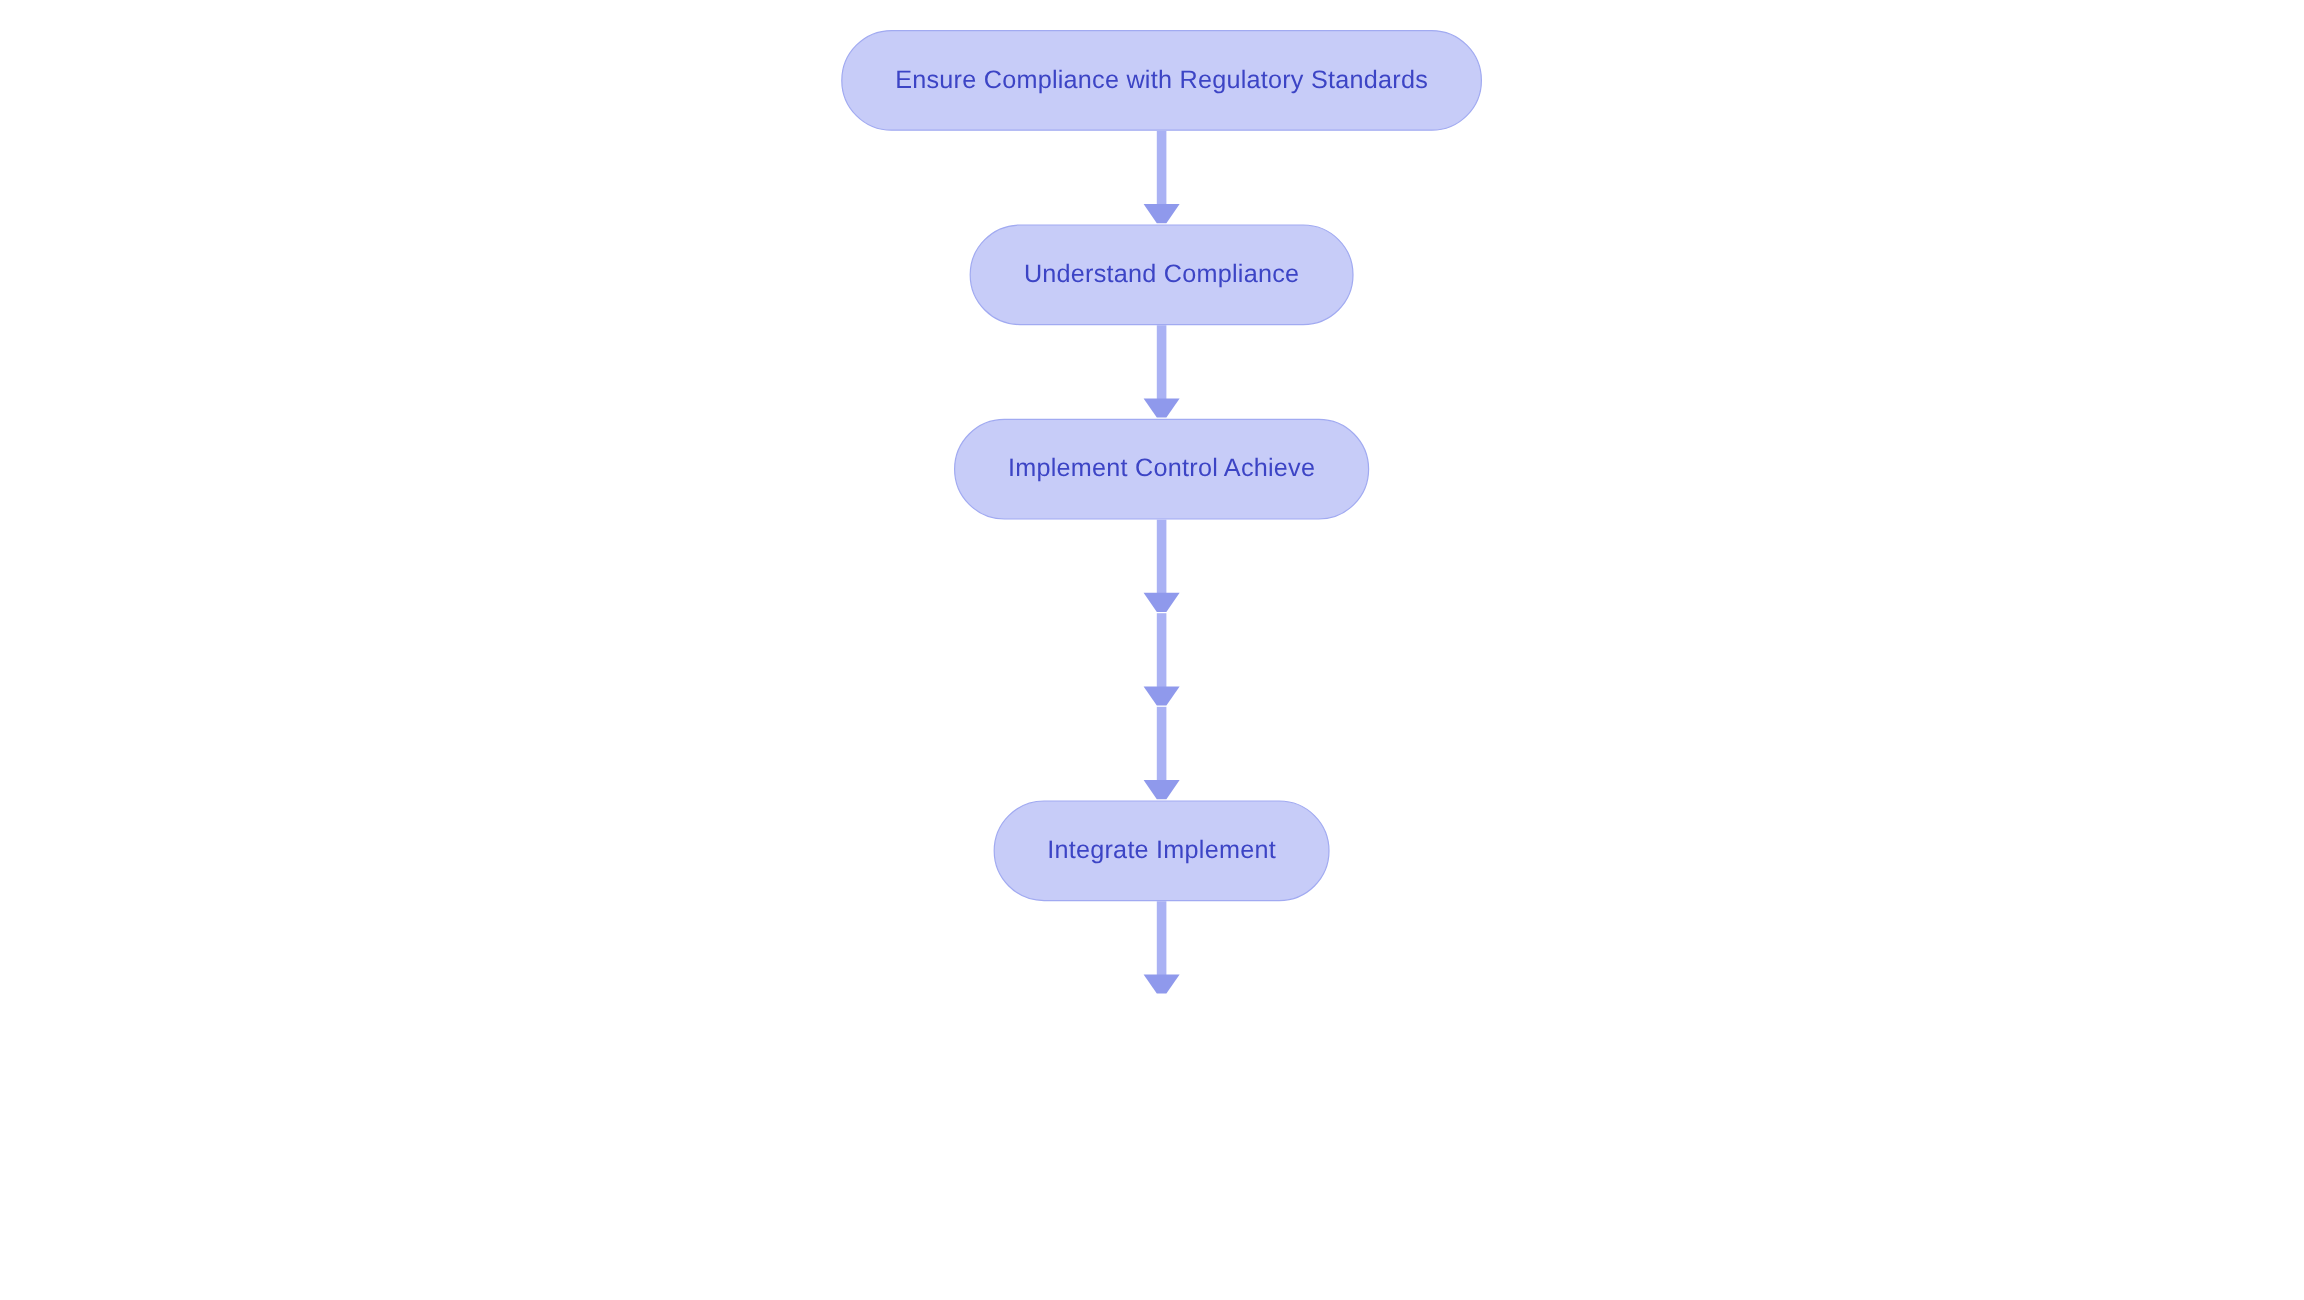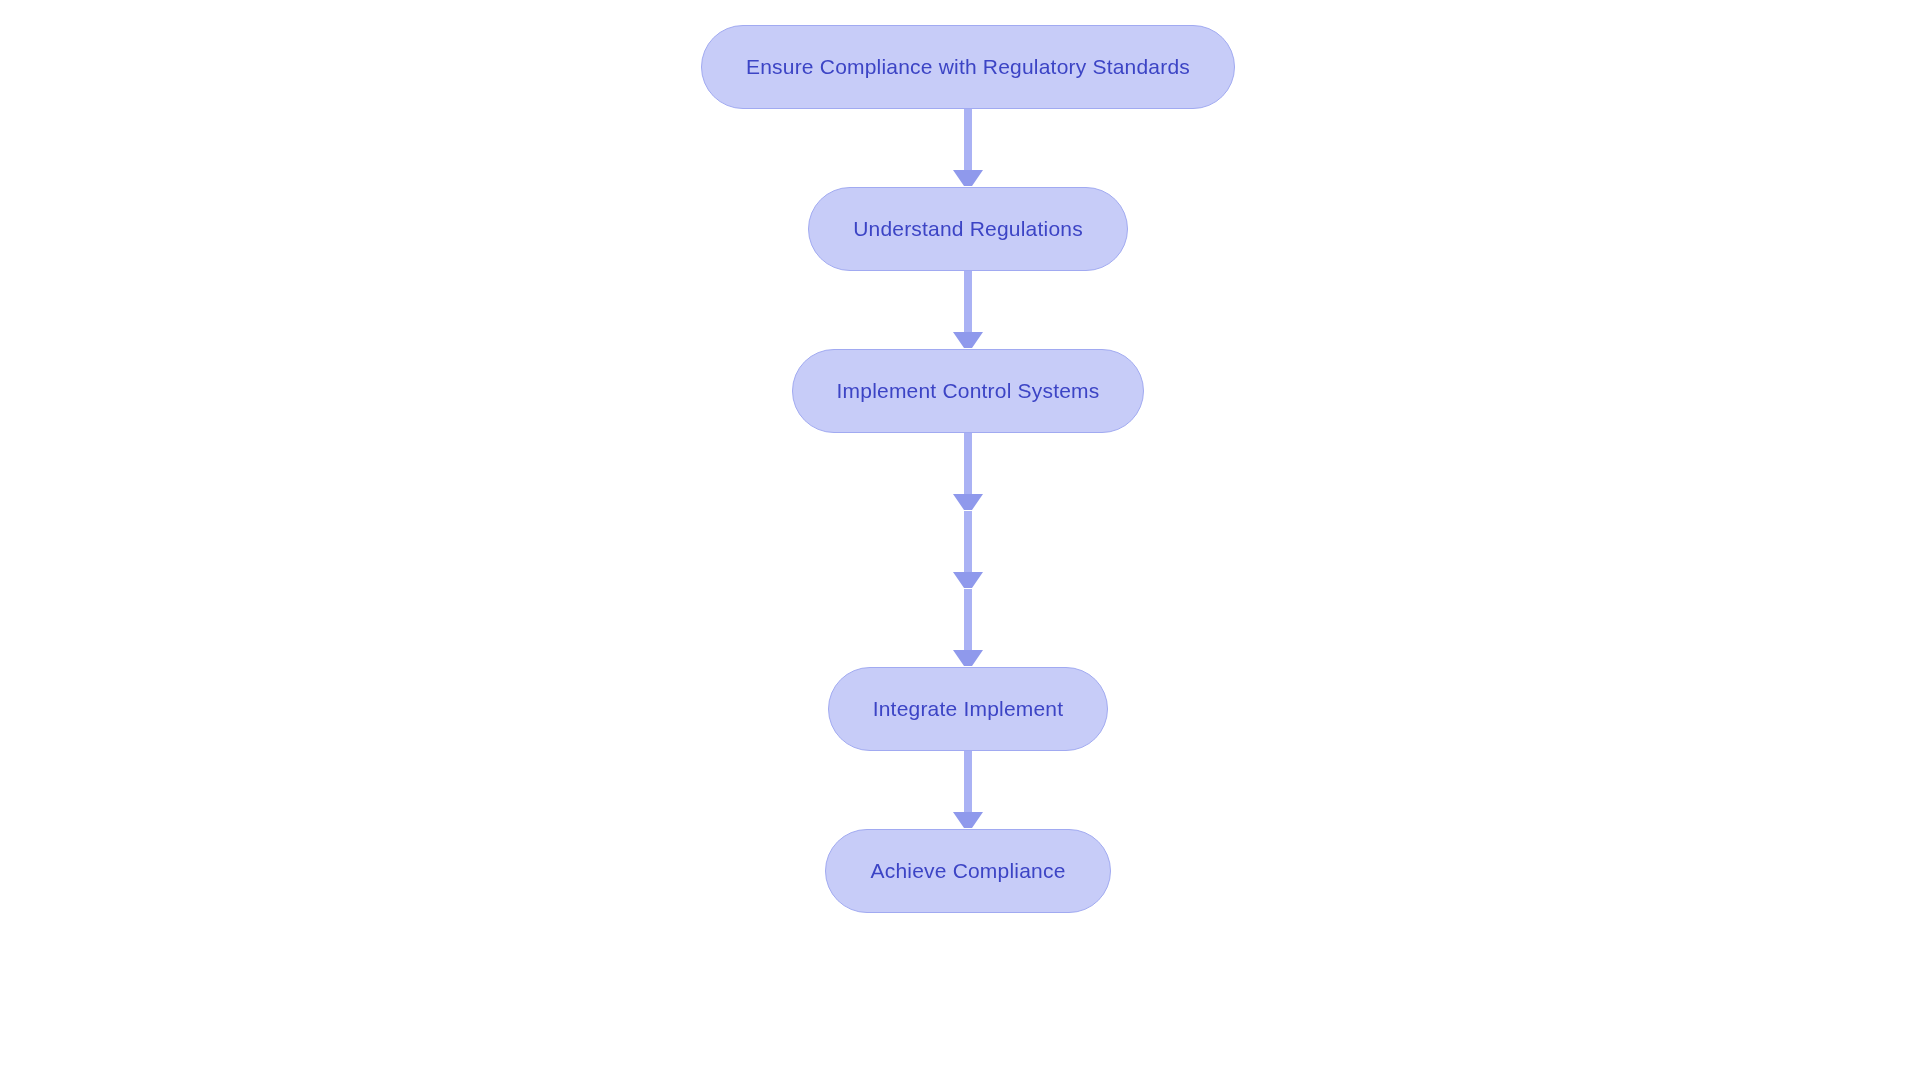--- a/index.html
+++ b/index.html
@@ -77,30 +77,30 @@
     <div class="node">
       <span>Ensure Compliance with Regulatory Standards</span>
     </div>
 
     <div class="arrow">
       <div class="shaft"></div>
       <div class="head"></div>
     </div>
 
     <div class="node">
-      <span>Understand Regulations</span>
+      <span>Understand Compliance</span>
     </div>
 
     <div class="arrow">
       <div class="shaft"></div>
       <div class="head"></div>
     </div>
 
     <div class="node">
-      <span>Implement Control Systems</span>
+      <span>Implement Control Achieve</span>
     </div>
 
     <div class="arrow">
       <div class="shaft"></div>
       <div class="head"></div>
     </div>
 
 
     <div class="arrow">
       <div class="shaft"></div>
@@ -115,18 +115,15 @@
 
     <div class="node">
       <span>Integrate Implement</span>
     </div>
 
     <div class="arrow">
       <div class="shaft"></div>
       <div class="head"></div>
     </div>
 
-    <div class="node">
-      <span>Achieve Compliance</span>
-    </div>
 
   </div>
 </div>
 
 </body></html>

